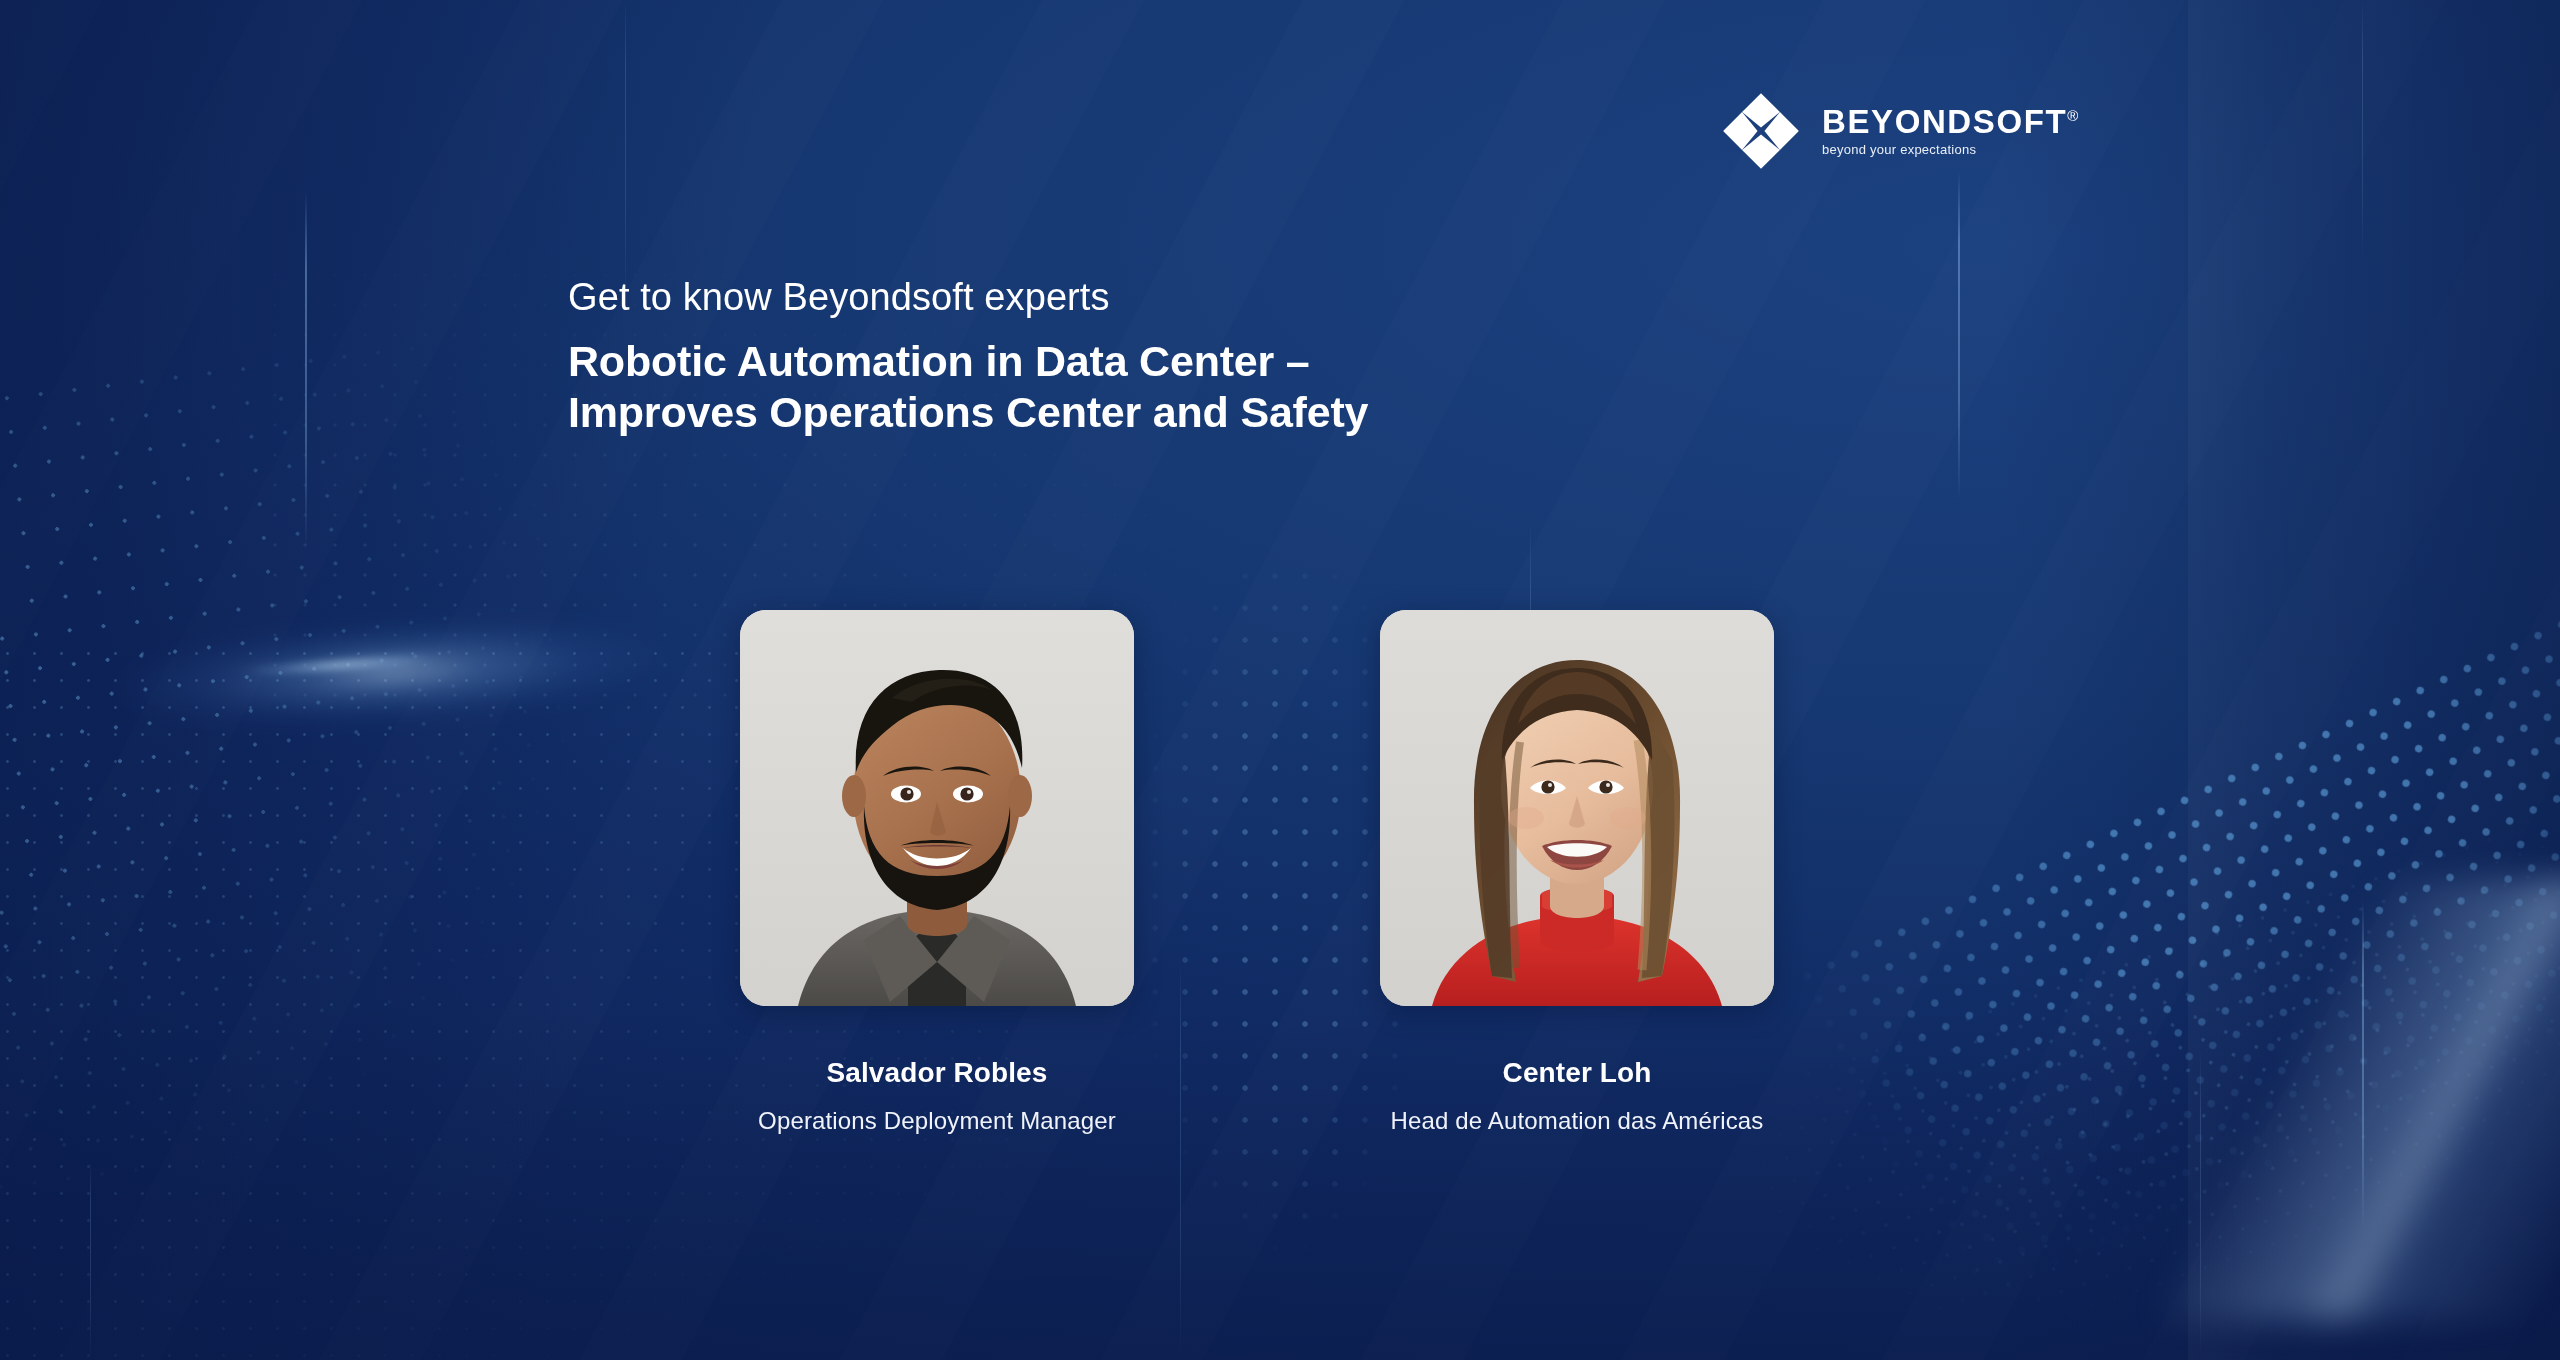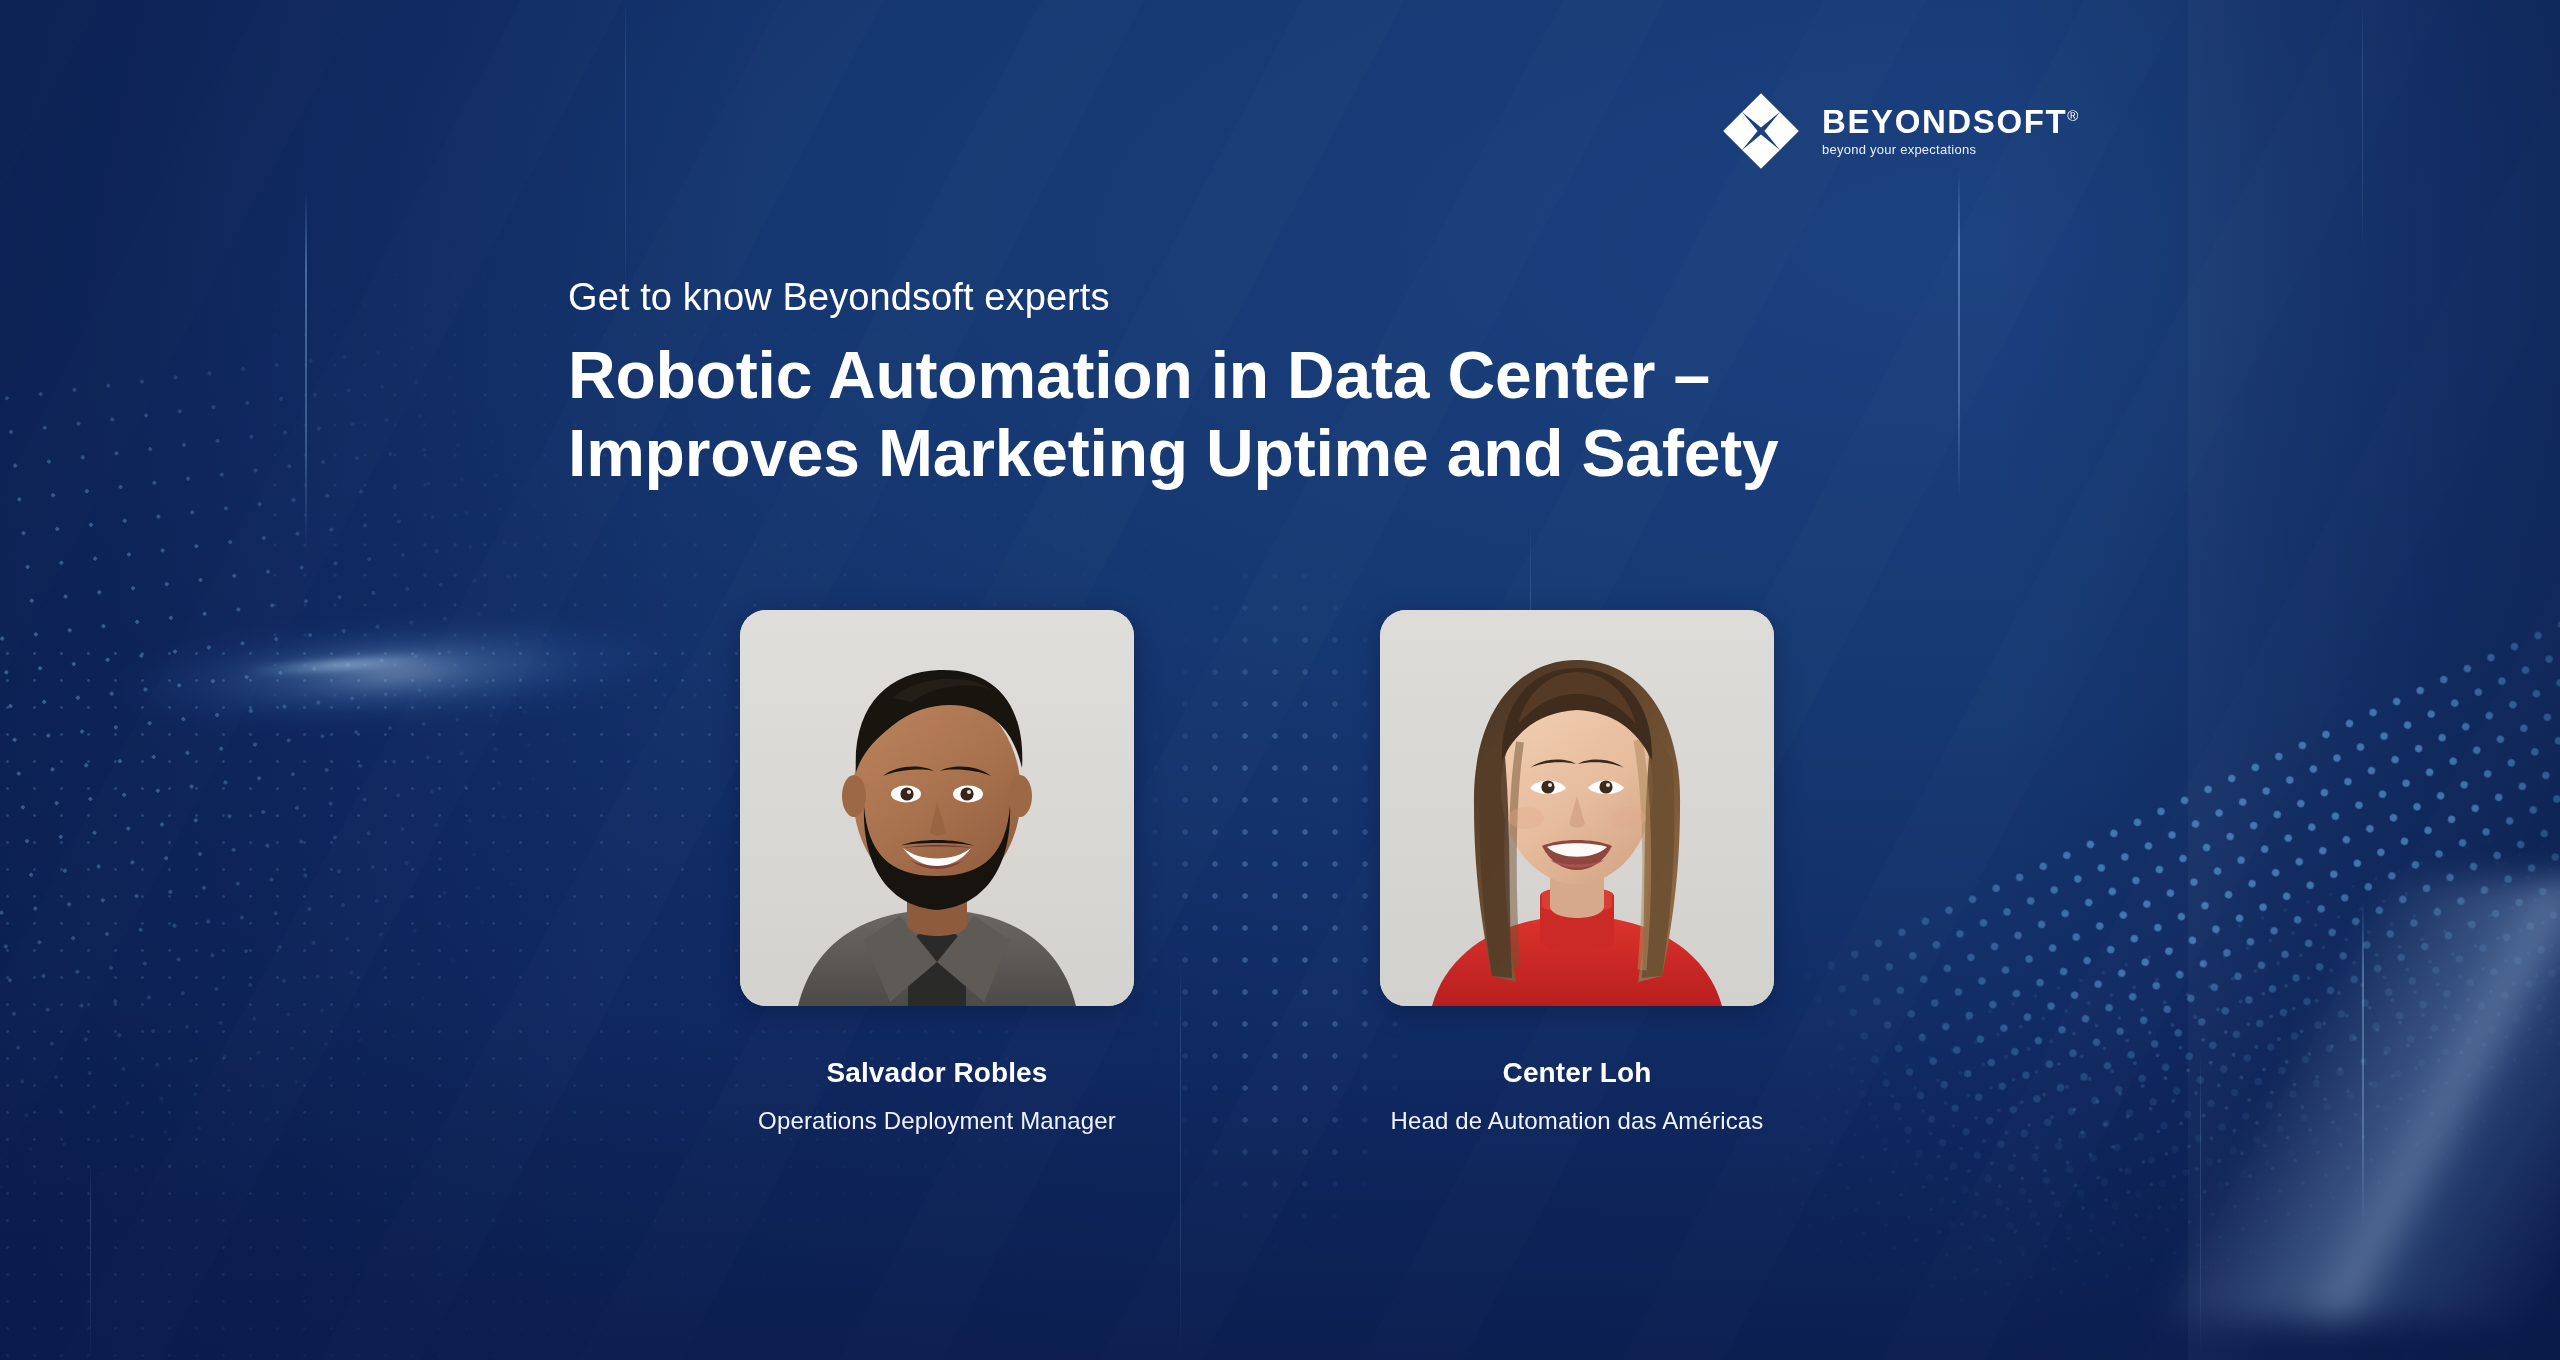--- a/index.html
+++ b/index.html
@@ -183,21 +183,21 @@
   .eyebrow {
     color: #ffffff;
     font-size: 38px;
     font-weight: 400;
     letter-spacing: .1px;
     line-height: 1.25;
     margin: 16px 0 14px 0;
   }
   .title {
     color: #ffffff;
-    font-size: 66px;
+    font-size: 43px;
     font-weight: 700;
     line-height: 1.19;
     letter-spacing: -.2px;
     margin: 0;
     max-width: 1420px;
   }
   .title-line { display: block; white-space: nowrap; }
 
   
   .speakers { position: absolute; left: 740px; top: 610px; display: flex; gap: 246px; }
@@ -278,21 +278,21 @@
     <div class="logo-text">
       <div class="logo-word"><span>BEYONDSOFT</span><span class="logo-reg">®</span></div>
       <div class="logo-tag">beyond your expectations</div>
     </div>
   </div>
 
   <div class="headline">
     <p class="eyebrow">Get to know Beyondsoft experts</p>
     <h1 class="title">
       <span class="title-line">Robotic Automation in Data Center –</span>
-      <span class="title-line">Improves Marketing Uptime and Safety</span>
+      <span class="title-line">Improves Operations Center and Safety</span>
     </h1>
   </div>
 
   <div class="speakers">
 
     <div class="speaker">
       <div class="photo">
         <svg viewBox="0 0 394 396" aria-hidden="true" preserveAspectRatio="xMidYMid slice">
           <defs>
             <linearGradient id="s1bg" x1="0" y1="0" x2="0" y2="1">

